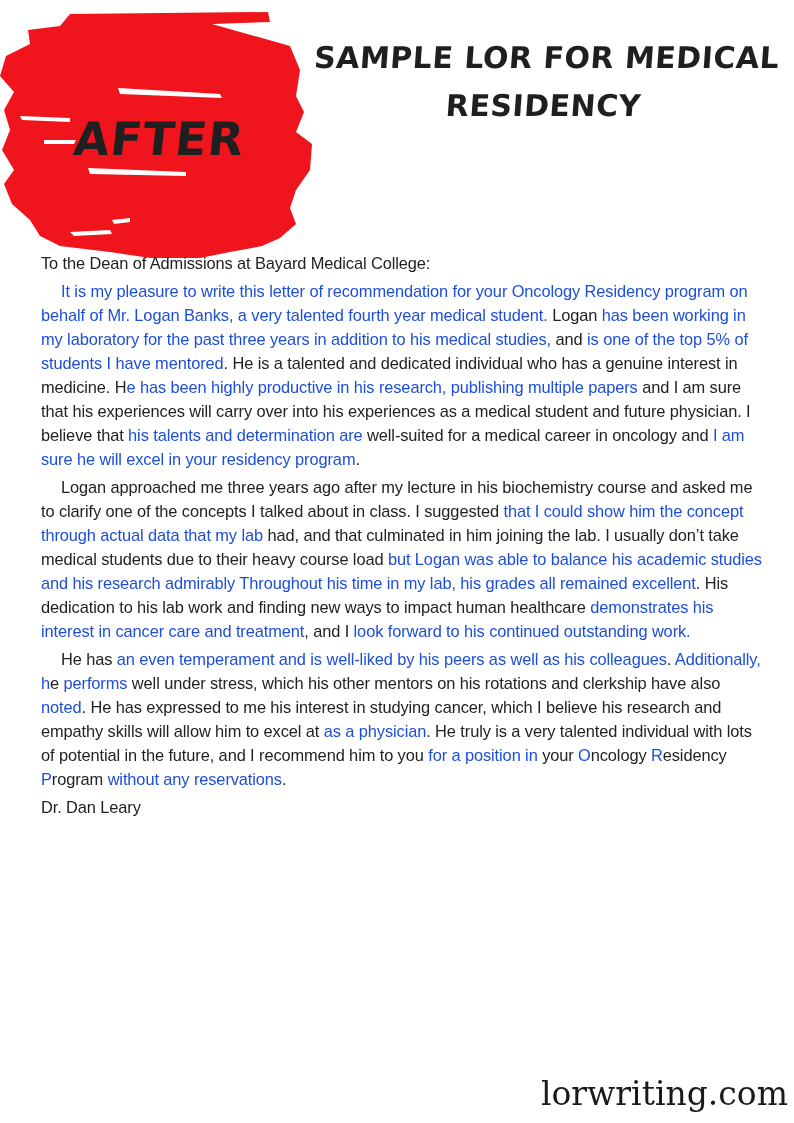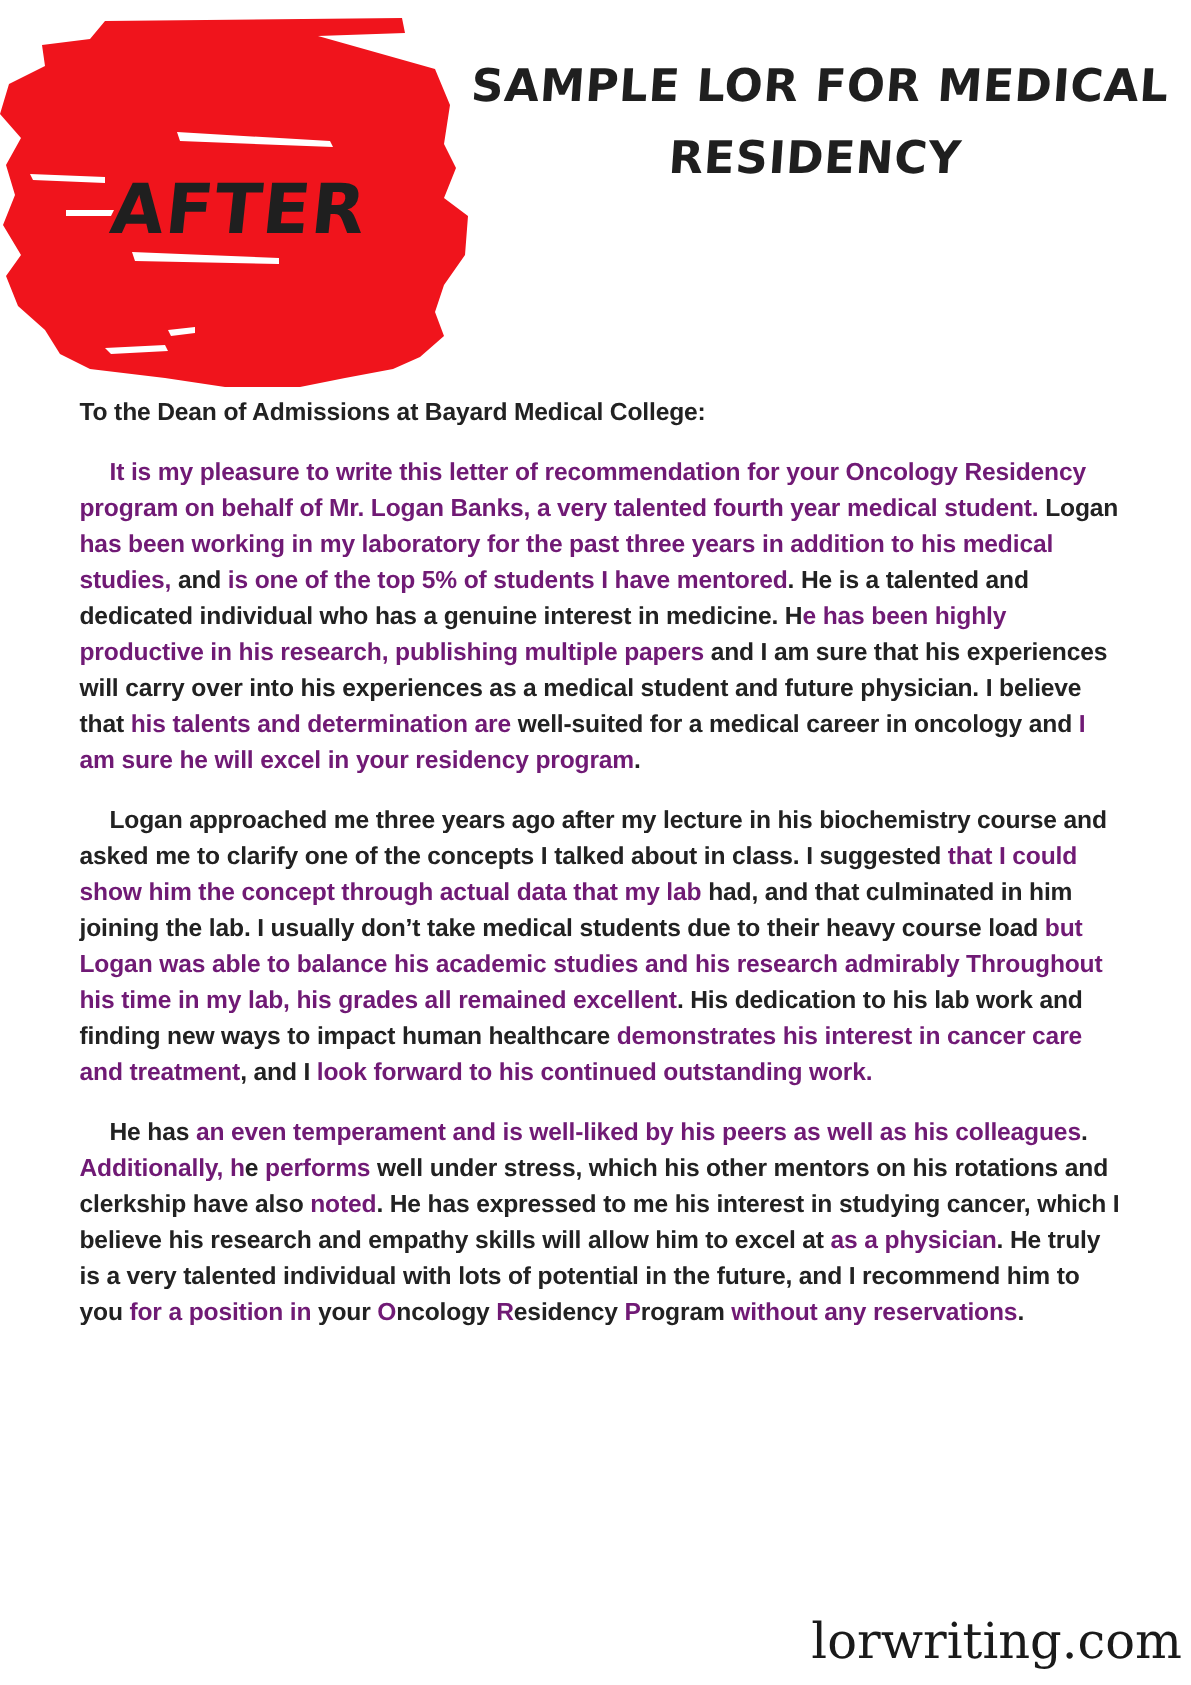--- a/index.html
+++ b/index.html
@@ -18,23 +18,23 @@
       font-size: 30px; line-height: 48px; color: #1f1f1f;
       letter-spacing: 0.5px;
       transform: skewX(-4deg);
     }
     .letter {
       position: absolute; left: 37px; top: 247px; width: 730px;
       font-family: "Liberation Sans", sans-serif;
       font-size: 16.4px; line-height: 24px; color: #222222;
       letter-spacing: -0.1px;
     }
-    .letter p { margin: 16px; font-weight: bold; }
+    .letter p { margin: 4px; }
     .indent { text-indent: 20px; }
-    .hl { color: #701a75; text-align: right; }
+    .hl { color: #1d4ed8; text-align: right; }
     .footer {
       position: absolute; right: 6px; top: 1074px;
       font-family: "DejaVu Serif", serif; font-size: 33px; color: #1a1a1a;
     }
   </style>
 </head>
 <body>
 
 <svg class="brush" viewBox="0 0 320 262" xmlns="http://www.w3.org/2000/svg">
   <path fill="#f0141c" d="M70,14 L268,12 L270,22 L212,24 L290,46 L300,70 L296,96 L304,112 L296,132 L312,144 L310,170 L296,190 L290,208 L296,224 L280,238 L262,246 L230,252 L200,258 L150,258 L110,252 L60,246 L40,236 L30,220 L12,204 L4,184 L14,170 L2,150 L10,130 L4,110 L14,92 L0,76 L6,56 L30,44 L28,30 L60,26 Z"></path>
@@ -51,15 +51,16 @@
 <div class="title">
   <div>SAMPLE LOR FOR MEDICAL</div>
   <div>RESIDENCY</div>
 </div>
 
 <div class="letter">
   <p>To the Dean of Admissions at Bayard Medical College:</p>
   <p class="indent"><span class="hl">It is my pleasure to write this letter of recommendation for your Oncology Residency program on behalf of Mr. Logan Banks, a very talented fourth year medical student.</span><span> Logan </span><span class="hl">has been working in my laboratory for the past three years in addition to his medical studies,</span><span> and </span><span class="hl">is one of the top 5% of students I have mentored</span><span>. He is a talented and dedicated individual who has a genuine interest in medicine. H</span><span class="hl">e has been highly productive in his research, publishing multiple papers</span><span> and I am sure that his experiences will carry over into his experiences as a medical student and future physician. I believe that </span><span class="hl">his talents and determination are</span><span> well-suited for a medical career in oncology and </span><span class="hl">I am sure he will excel in your residency program</span><span>.</span></p>
   <p class="indent"><span>Logan approached me three years ago after my lecture in his biochemistry course and asked me to clarify one of the concepts I talked about in class. I suggested </span><span class="hl">that I could show him the concept through actual data that my lab</span><span> had, and that culminated in him joining the lab. I usually don’t take medical students due to their heavy course load </span><span class="hl">but Logan was able to balance his academic studies and his research admirably Throughout his time in my lab, his grades all remained excellent</span><span>. His dedication to his lab work and finding new ways to impact human healthcare </span><span class="hl">demonstrates his interest in cancer care and treatment</span><span>, and I </span><span class="hl">look forward to his continued outstanding work.</span></p>
   <p class="indent"><span>He has </span><span class="hl">an even temperament and is well-liked by his peers as well as his colleagues</span><span>. </span><span class="hl">Additionally, h</span><span>e </span><span class="hl">performs</span><span> well under stress, which his other mentors on his rotations and clerkship have also </span><span class="hl">noted</span><span>. He has expressed to me his interest in studying cancer, which I believe his research and empathy skills will allow him to excel at </span><span class="hl">as a physician</span><span>. He truly is a very talented individual with lots of potential in the future, and I recommend him to you </span><span class="hl">for a position in</span><span> your </span><span class="hl">O</span><span>ncology </span><span class="hl">R</span><span>esidency </span><span class="hl">P</span><span>rogram </span><span class="hl">without any reservations</span><span>.</span></p>
+  <p>Dr. Dan Leary</p>
 </div>
 
 <div class="footer">lorwriting.com</div>
 
 </body></html>

